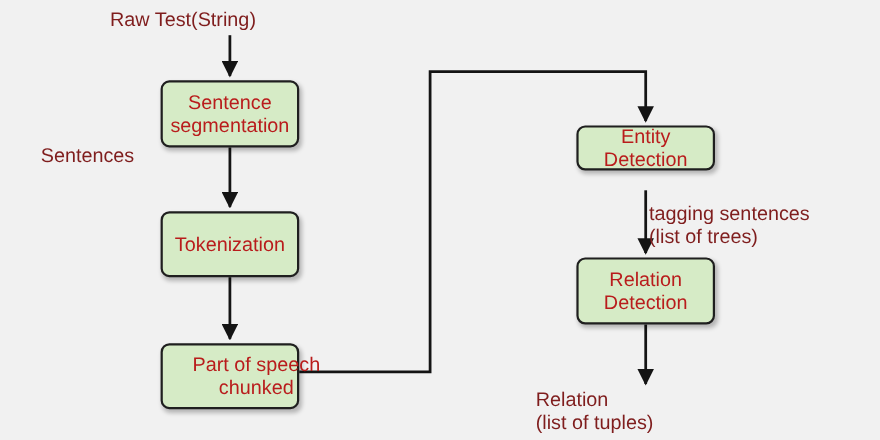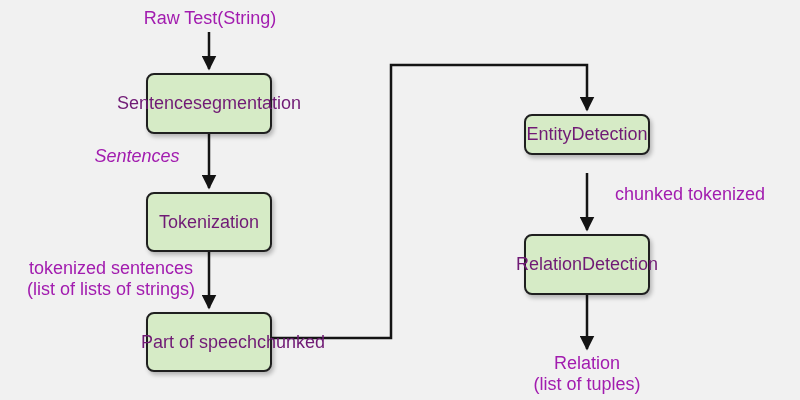--- a/index.html
+++ b/index.html
@@ -12,33 +12,33 @@
     overflow:hidden;
   }
   .edges{position:absolute;left:0;top:0;width:800px;height:400px;}
   .node{
     position:absolute;
     width:126px;height:60px;
     background:#d6ebc6;
     border:2px solid #1f1f1f;
     border-radius:8px;
     box-shadow:2px 3px 4px rgba(0,0,0,0.25);
-    display:flex;flex-direction:row;
+    display:flex;flex-direction:column;
     align-items:center;justify-content:center;
     text-align:center;
     font-size:18px;line-height:1.15;
     box-sizing:border-box;
-    color:#701a75;
+    color:#b91c1c;
   }
   .node span{display:block;white-space:nowrap;}
   .lbl{
     position:absolute;
-    text-align:center;
+    text-align:left;
     font-size:18px;line-height:1.17;
-    color:#a21caf;
+    color:#7f1d1d;
   }
   .lbl span{display:block;white-space:nowrap;}
 </style>
 </head>
 <body>
 
 <div class="canvas">
 
   <svg class="edges" viewBox="0 0 800 400">
     <defs>
@@ -56,46 +56,43 @@
 
   <div class="lbl" style="left:100px;top:8px;width:220px;">
     <span>Raw Test(String)</span>
   </div>
 
   <div class="node" style="left:146px;top:73px;height:61px;">
     <span>Sentence</span>
     <span>segmentation</span>
   </div>
 
-  <div class="lbl" style="left:37px;top:146px;width:200px;font-style:italic;">
+  <div class="lbl" style="left:37px;top:131px;width:200px;">
     <span>Sentences</span>
   </div>
 
   <div class="node" style="left:146px;top:192px;">
     <span>Tokenization</span>
   </div>
 
-  <div class="lbl" style="left:0px;top:258px;width:222px;">
-    <span>tokenized sentences</span>
-    <span>(list of lists of strings)</span>
-  </div>
 
   <div class="node" style="left:146px;top:312px;padding-left:48px;">
     <span>Part of speech</span>
     <span>chunked</span>
   </div>
 
 
   <div class="node" style="left:524px;top:114px;height:41px;">
     <span>Entity</span>
     <span>Detection</span>
   </div>
 
   <div class="lbl" style="left:590px;top:184px;width:200px;">
-    <span>chunked tokenized</span>
+    <span>tagging sentences</span>
+    <span>(list of trees)</span>
   </div>
 
   <div class="node" style="left:524px;top:234px;height:61px;">
     <span>Relation</span>
     <span>Detection</span>
   </div>
 
   <div class="lbl" style="left:487px;top:353px;width:200px;">
     <span>Relation</span>
     <span>(list of tuples)</span>

